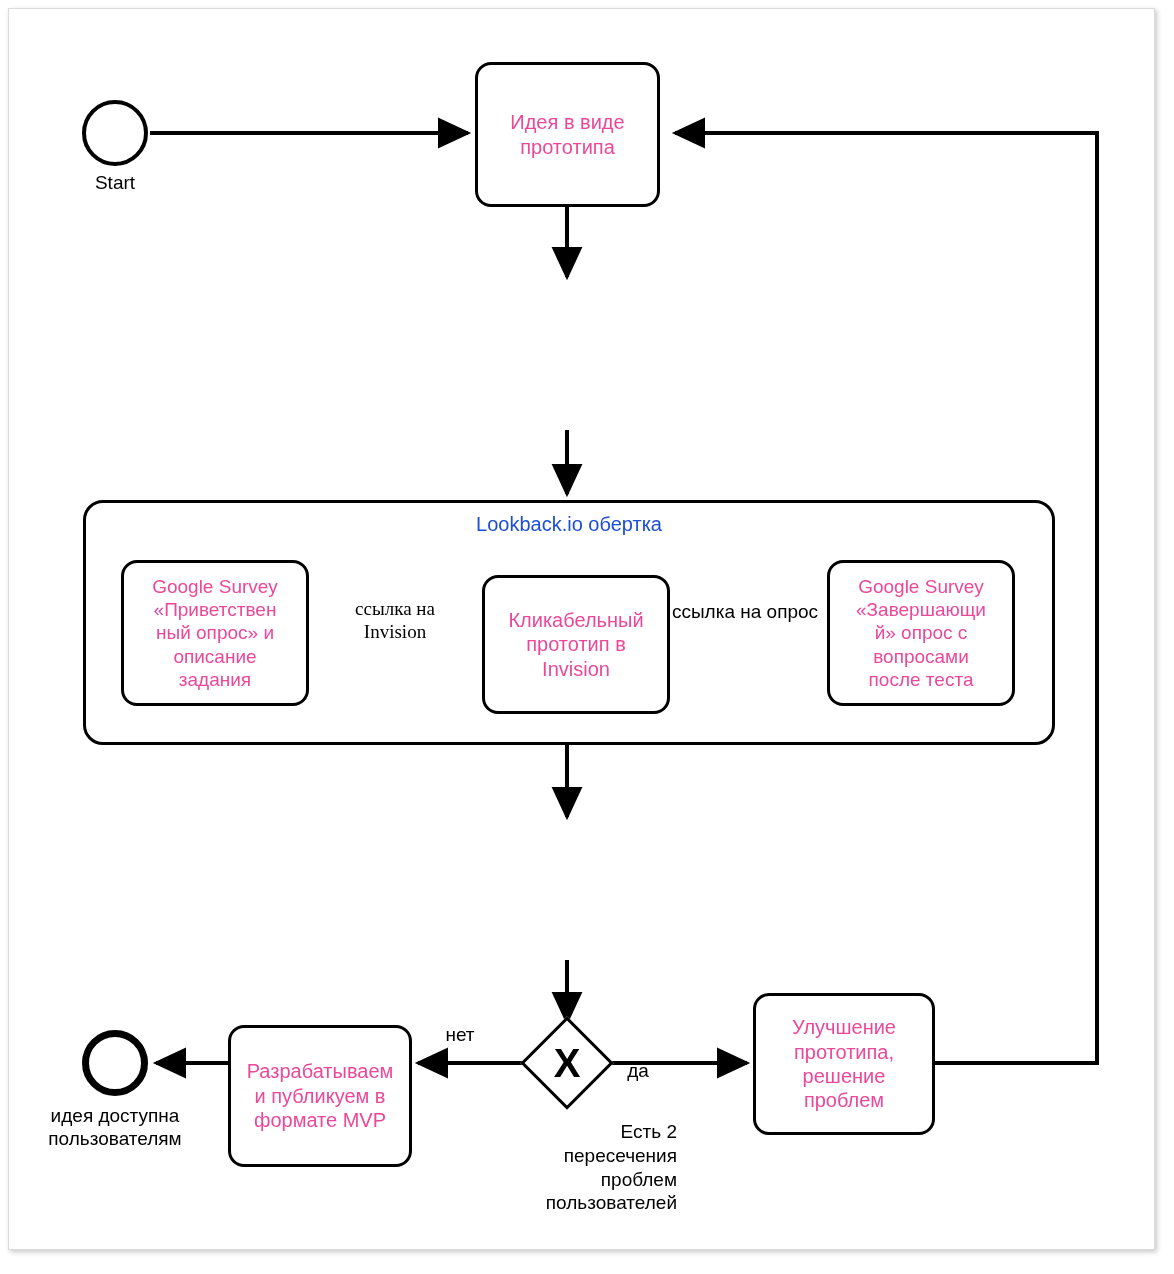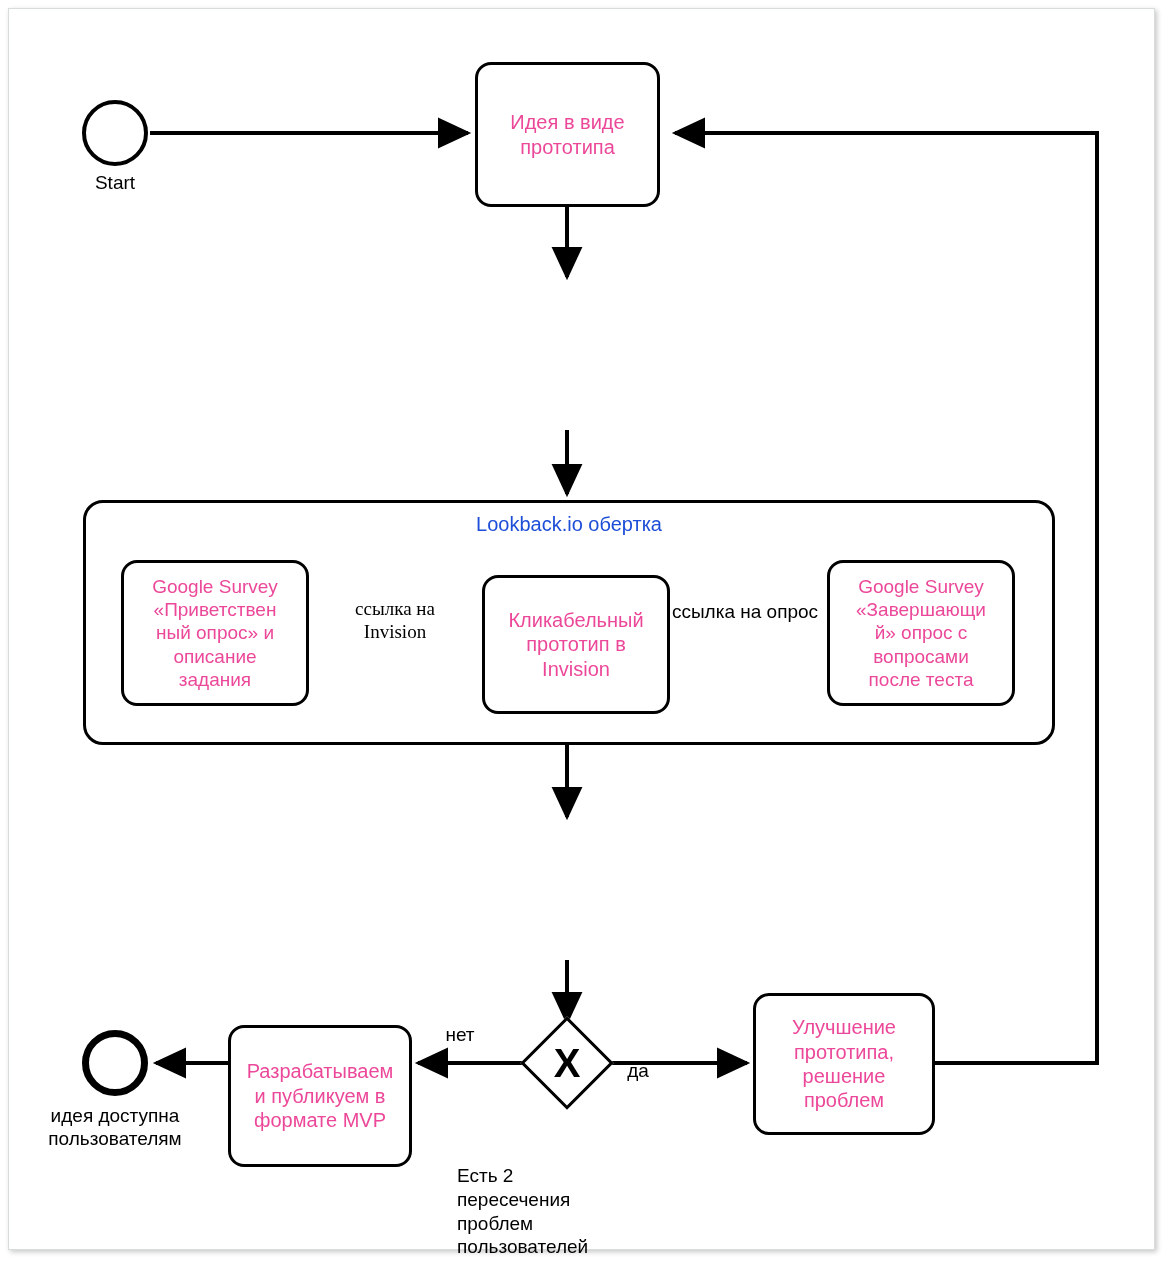--- a/index.html
+++ b/index.html
@@ -118,26 +118,25 @@
     display: flex;
     align-items: center;
     justify-content: center;
     font-size: 40px;
     font-weight: bold;
     color: #000000;
     line-height: 1;
   }
   .gateway-label {
     position: absolute;
-    text-align: left;
+    text-align: right;
     font-size: 19px;
     color: #000000;
     white-space: pre-line;
     line-height: 1.25;
-    margin-top: 44px;
   }
 
   
   .edge-label {
     position: absolute;
     font-size: 19px;
     color: #000000;
     text-align: center;
     white-space: pre-line;
     line-height: 1.2;

